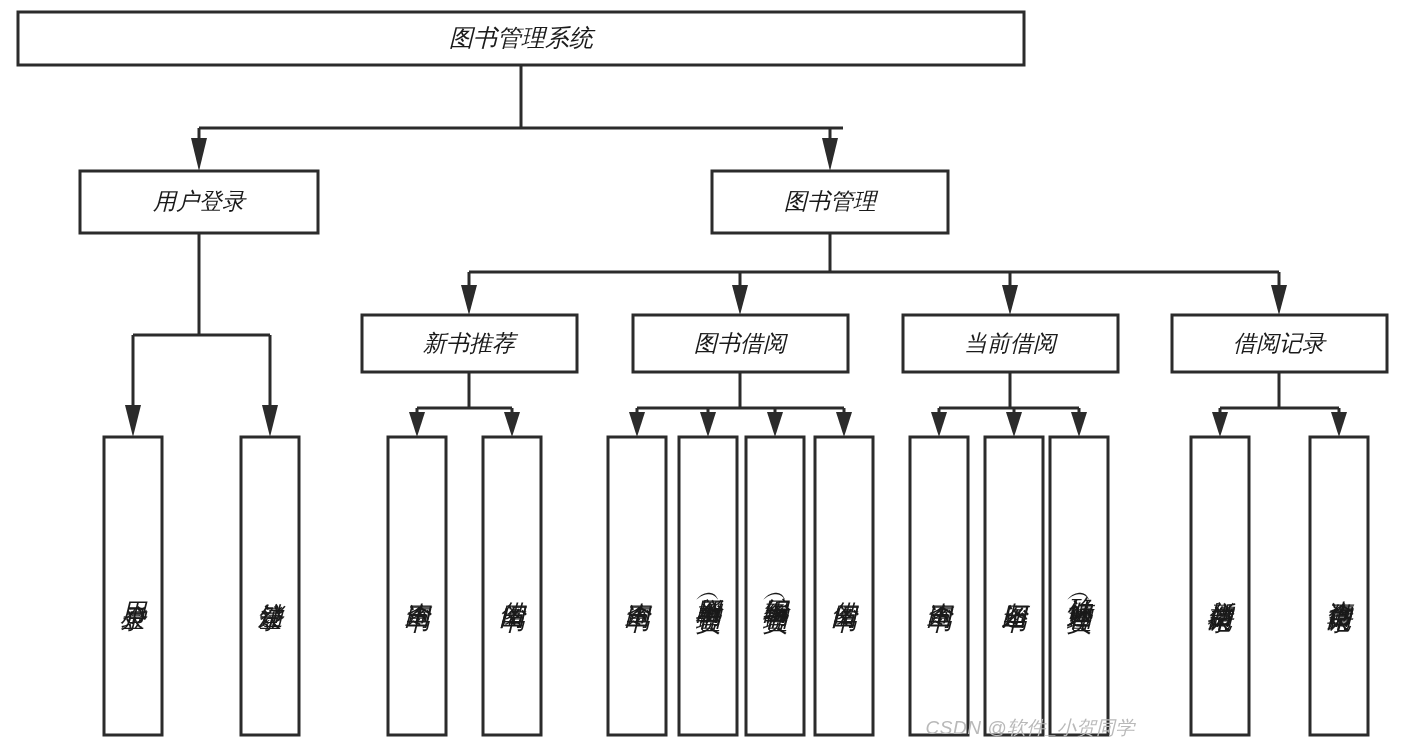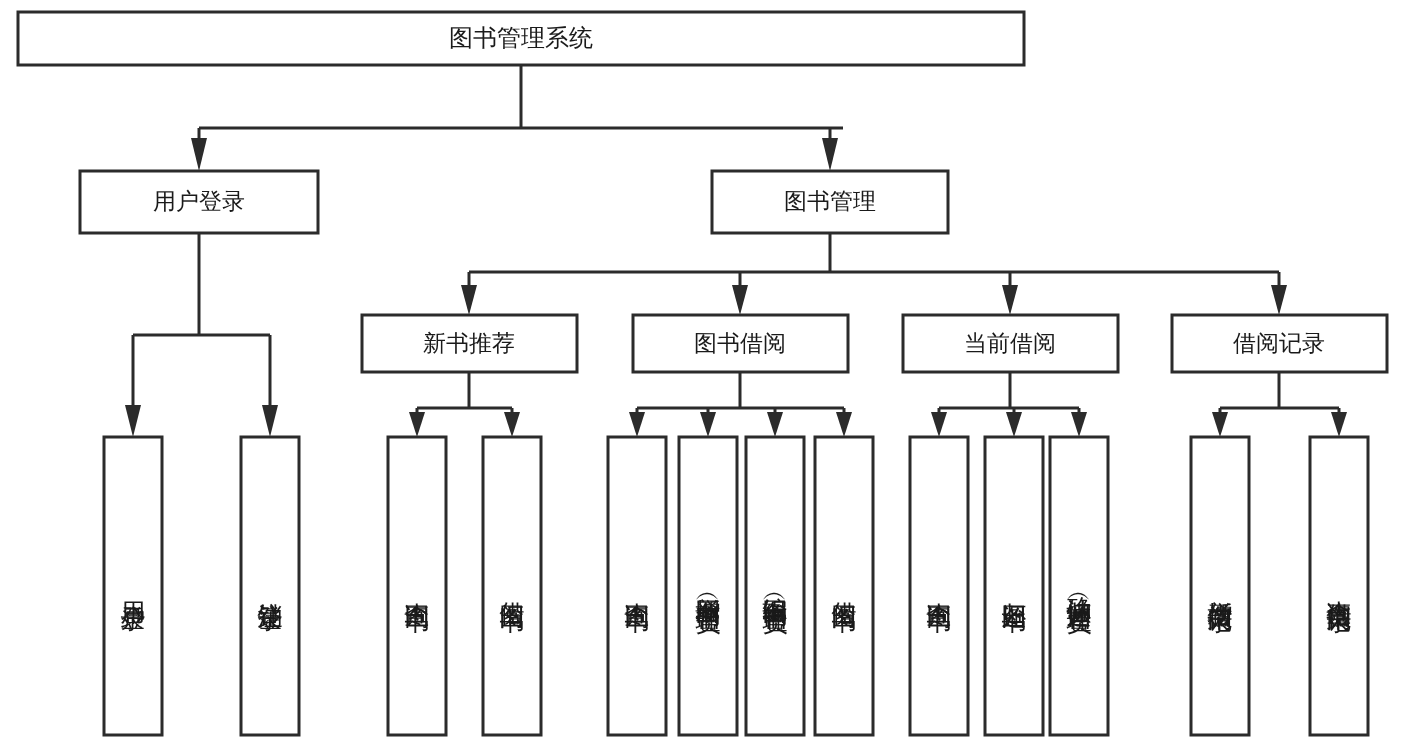--- a/index.html
+++ b/index.html
@@ -11,20 +11,21 @@
     width: 1405px;
     height: 747px;
     font-family: "Liberation Sans", sans-serif;
     overflow: hidden;
     position: relative;
   }
   #diagram-root {
     position: relative;
     width: 1143px;
     height: 747px;
+    font-style: italic;
   }
   svg.diagram {
     position: absolute;
     top: 0;
     left: 0;
     width: 1405px;
     height: 747px;
     display: block;
   }
   .node-box {
@@ -210,14 +211,15 @@
   <div class="vlabel" style="left:910px; top:437px; width:58px; height:298px;">查询图书</div>
 
   <div class="vlabel" style="left:985px; top:437px; width:58px; height:298px;">归还图书</div>
 
   <div class="vlabel" style="left:1050px; top:437px; width:58px; height:298px;">确认归还（管理员）</div>
 
   <div class="vlabel" style="left:1191px; top:437px; width:58px; height:298px;">新增借阅记录</div>
 
   <div class="vlabel" style="left:1310px; top:437px; width:58px; height:298px;">查询借阅记录</div>
 
+  <div class="watermark">CSDN @软件_小贺同学</div>
 
 </div>
 
 </body></html>

